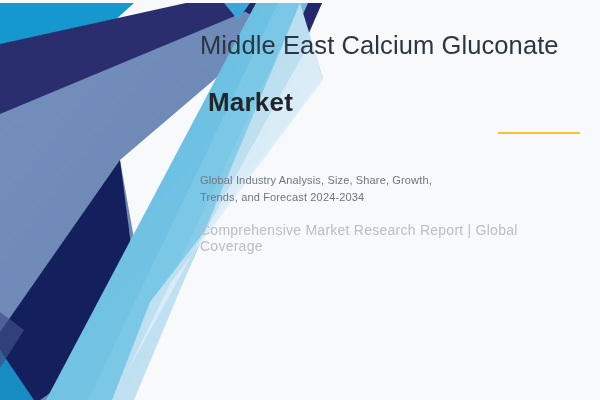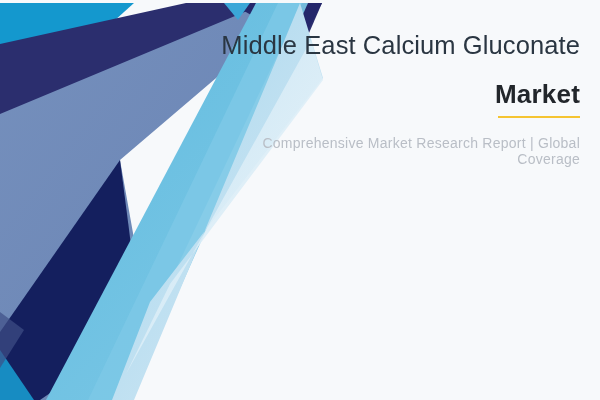--- a/index.html
+++ b/index.html
@@ -26,42 +26,41 @@
     left: 0;
     top: 0;
     width: 600px;
     height: 400px;
   }
   #text-block {
     position: absolute;
     left: 200px;
     top: 30px;
     width: 380px;
-    text-align: right;
   }
   #title-main {
     font-size: 25.5px;
     font-weight: 400;
     color: #2a3642;
     letter-spacing: 0.1px;
     line-height: 1.25;
     margin: 0;
     padding: 0;
     white-space: nowrap;
   }
   #market-wrap {
     margin-top: 17px;
     display: block;
   }
   #title-accent {
     font-size: 26px;
     font-weight: 700;
     color: #22262b;
     letter-spacing: 0.2px;
-    margin: 0;
+    margin: 8px;
     padding: 0;
     display: inline-block;
   }
   #accent-underline {
     display: block;
     width: 82px;
     height: 2.5px;
     background: #f5c431;
     margin-left: auto;
     margin-top: 6px;
@@ -139,17 +138,21 @@
 
   <div id="text-block">
 
     <div id="title-main">Middle East Calcium Gluconate</div>
 
     <div id="market-wrap">
       <span id="title-accent">Market</span>
       <span id="accent-underline"></span>
     </div>
 
+    <div id="subtitle">
+      <span class="sub-line">Global Industry Analysis, Size, Share, Growth,</span>
+      <span class="sub-line">Trends, and Forecast 2024-2034</span>
+    </div>
 
     <div id="caption">Comprehensive Market Research Report | Global Coverage</div>
 
   </div>
 </div>
 
 </body></html>

